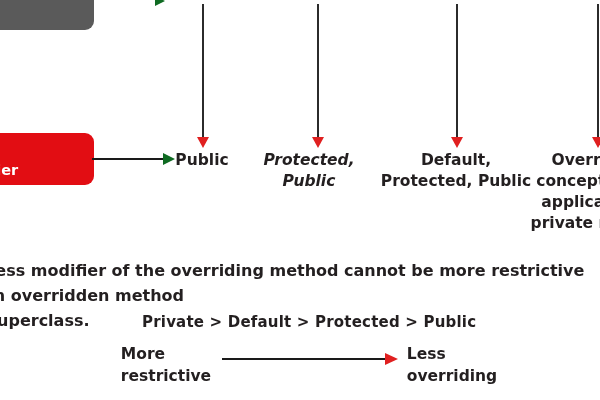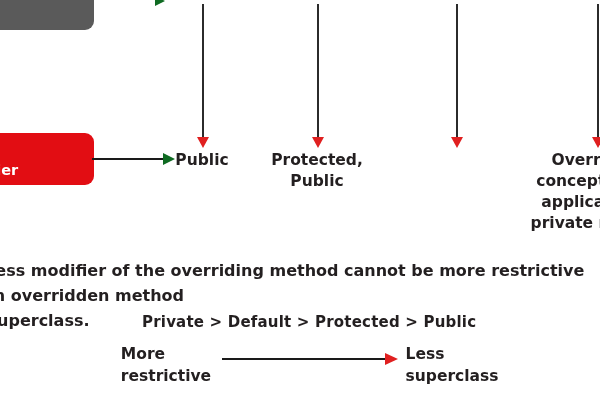--- a/index.html
+++ b/index.html
@@ -208,35 +208,37 @@
 
   <div class="v-arrow" style="left:202px; height:134px;"></div>
   <div class="v-arrow" style="left:317px; height:134px;"></div>
   <div class="v-arrow" style="left:456px; height:134px;"></div>
   <div class="v-arrow" style="left:597px; height:134px;"></div>
 
   <div id="h-arrow"></div>
 
   <div class="result" style="left:202px; width:110px;">Public</div>
 
-  <div class="result" style="left:317px; width:120px;">Protected,
+  <div class="result" style="left:309px; width:120px;font-style:italic;">Protected,
 Public</div>
 
+  <div class="result" style="left:456px; width:152px;">Default,
+Protected, Public</div>
 
   <div class="result" style="left:598px; width:150px;">Overriding
 concept is not
 applicable to
 private method</div>
 
   <div id="note">Access modifier of the overriding method cannot be more restrictive than overridden method
 of superclass.</div>
 
   <div id="ordering">Private  &gt;  Default  &gt;  Protected  &gt;  Public</div>
 
   <div class="restr" id="more-restrictive">More
 restrictive</div>
 
   <div id="restr-arrow"></div>
 
   <div class="restr" id="less-restrictive">Less
-superclass</div>
+overriding</div>
 
 </div>
 
 </body></html>

